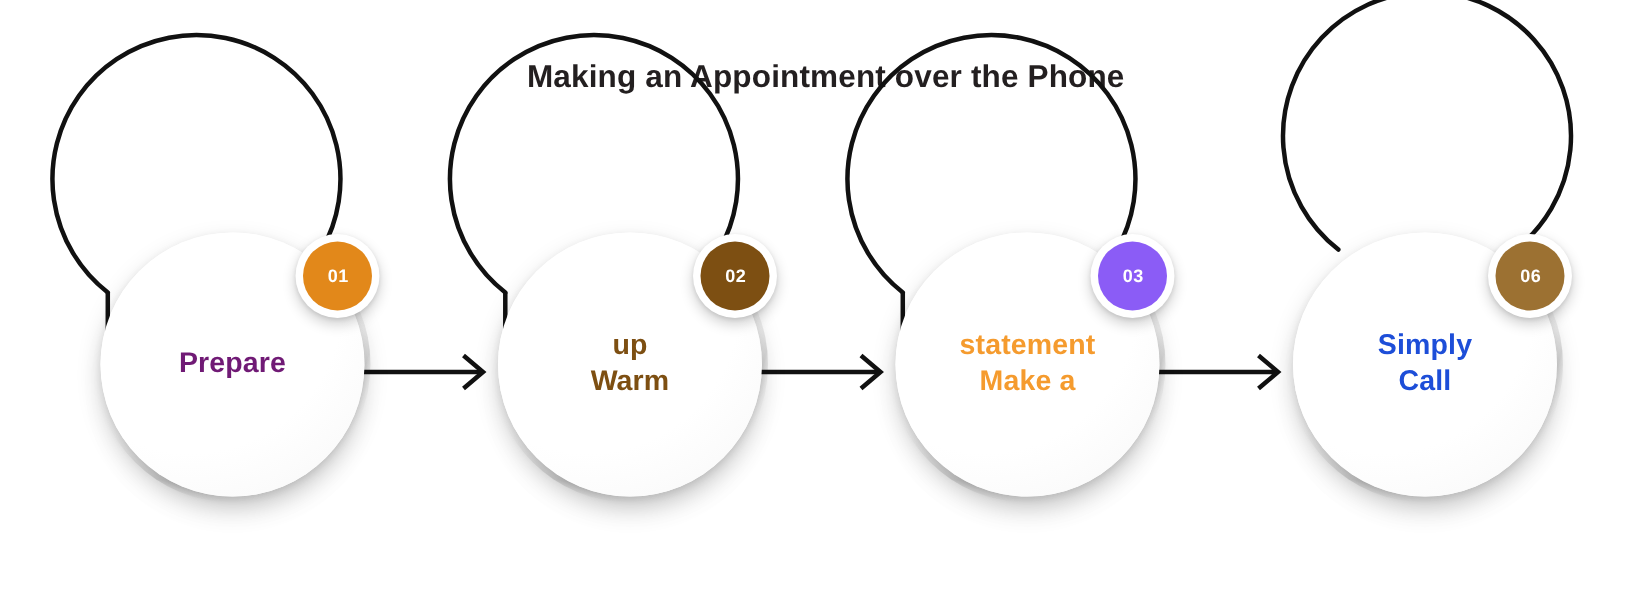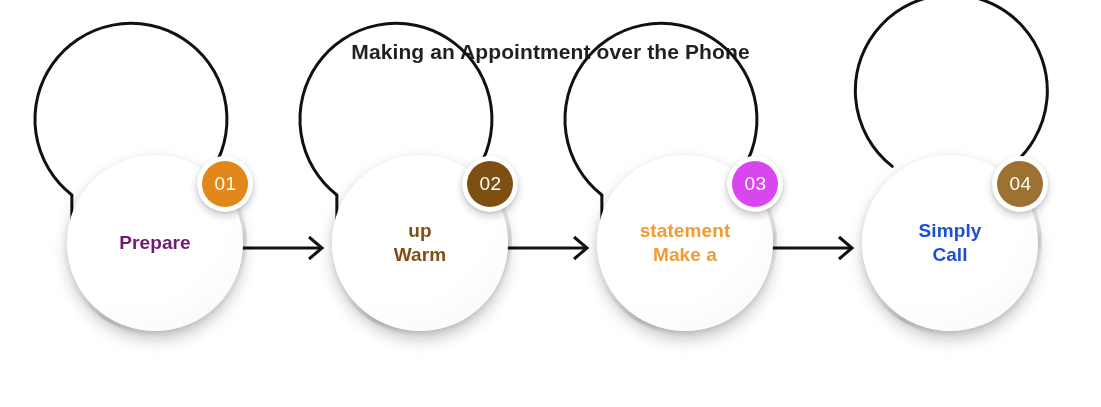--- a/index.html
+++ b/index.html
@@ -93,22 +93,22 @@
     justify-content: center;
   }
   .step-badge-inner {
     width: 46px;
     height: 46px;
     border-radius: 50%;
     display: flex;
     align-items: center;
     justify-content: center;
     color: #ffffff;
-    font-size: 19px;
-    font-weight: normal;
+    font-size: 12px;
+    font-weight: bold;
     letter-spacing: 0.3px;
   }
 </style>
 </head>
 <body>
 
 <div id="infographic-title">Making an Appointment over the Phone</div>
 
 <div id="process-stage">
 
@@ -167,27 +167,27 @@
           <div class="step-badge-inner" style="background: rgb(125, 79, 18);">02</div>
         </div>
       </div>
       <div class="step-node" style="left: 597px; top: 155px;">
         <div class="step-disc"></div>
         <div class="step-label" style="color: rgb(245, 155, 46);">
           <div>statement</div>
           <div>Make a</div>
         </div>
         <div class="step-badge" style="left: 130.476px; top: 0.86354px;">
-          <div class="step-badge-inner" style="background: #d946ef;">03</div>
+          <div class="step-badge-inner" style="background: #8b5cf6;">03</div>
         </div>
       </div>
       <div class="step-node" style="left: 862px; top: 155px;">
         <div class="step-disc"></div>
         <div class="step-label" style="color: #1d4ed8;">
           <div>Simply</div>
           <div>Call</div>
         </div>
         <div class="step-badge" style="left: 130.476px; top: 0.86354px;">
-          <div class="step-badge-inner" style="background: rgb(156, 113, 50);">04</div>
+          <div class="step-badge-inner" style="background: rgb(156, 113, 50);">06</div>
         </div>
       </div>
     </div>
 </div>
 
 </body></html>

